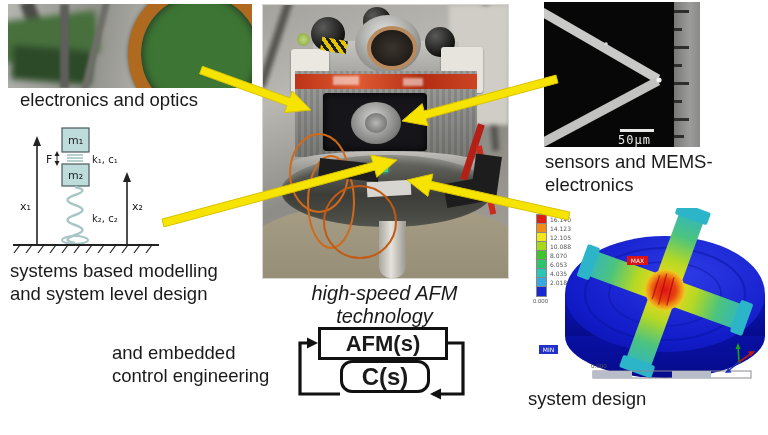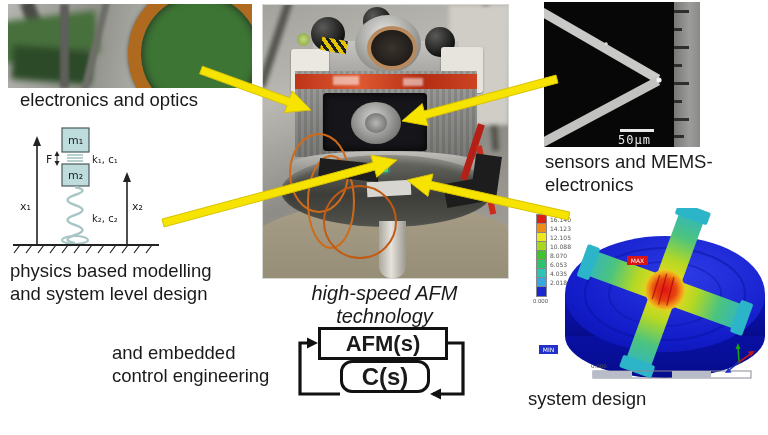--- a/index.html
+++ b/index.html
@@ -140,21 +140,21 @@
     <text x="69.5" y="53" font-size="11" fill="#222" text-anchor="middle">m₂</text>
 
     <path d="M69,61 q15,3 0,8 q-15,5 0,10 q15,5 0,10 q-15,5 0,10 q15,5 0,10 q-15,5 0,8" stroke="#a9c6c6" stroke-width="2.4" fill="none"></path>
     <ellipse cx="69" cy="114" rx="13" ry="4" stroke="#a9c6c6" stroke-width="2" fill="none"></ellipse>
     <text x="86" y="96" font-size="10" fill="#222">k₂, c₂</text>
 
     <line x1="7" y1="119" x2="153" y2="119" stroke="#222" stroke-width="2"></line>
     <path d="M14,119 l-6,8 M26,119 l-6,8 M38,119 l-6,8 M50,119 l-6,8 M62,119 l-6,8 M74,119 l-6,8 M86,119 l-6,8 M98,119 l-6,8 M110,119 l-6,8 M122,119 l-6,8 M134,119 l-6,8 M146,119 l-6,8" stroke="#222" stroke-width="1.2"></path>
   </svg>
   <div id="label-phys" class="abs caption">
-    <div>physics based modelling</div>
+    <div>systems based modelling</div>
     <div>and system level design</div>
   </div>
 
   <div id="photo-afm" class="abs photo">
     <div class="abs bg-rod" style="left:8px;top:-6px;width:8px;height:90px;transform:rotate(18deg);"></div>
     <div class="abs bg-rod" style="left:224px;top:-4px;width:7px;height:150px;transform:rotate(-4deg);"></div>
     <div class="abs" style="left:186px;top:0;width:60px;height:120px;background:#cfcdc6;filter:blur(2px);"></div>
     <div class="abs head-plate"></div>
     <div class="abs knob" style="left:48px;top:12px;width:34px;height:34px;"></div>
     <div class="abs knob" style="left:100px;top:2px;width:28px;height:28px;"></div>

